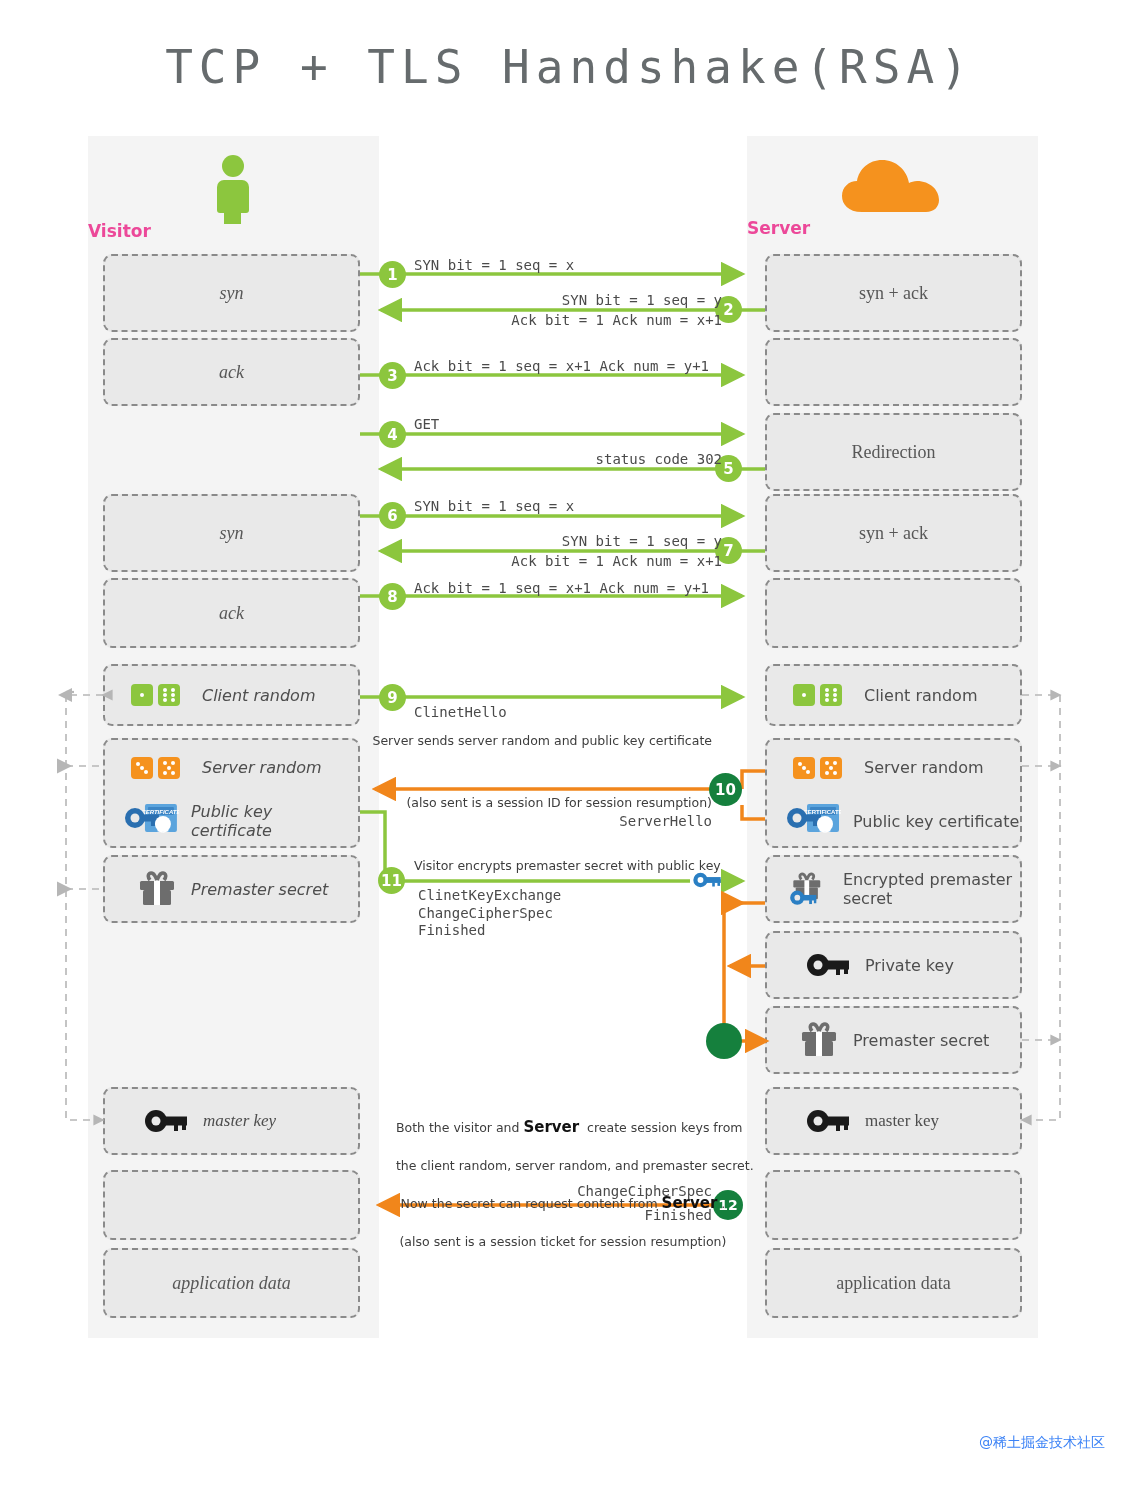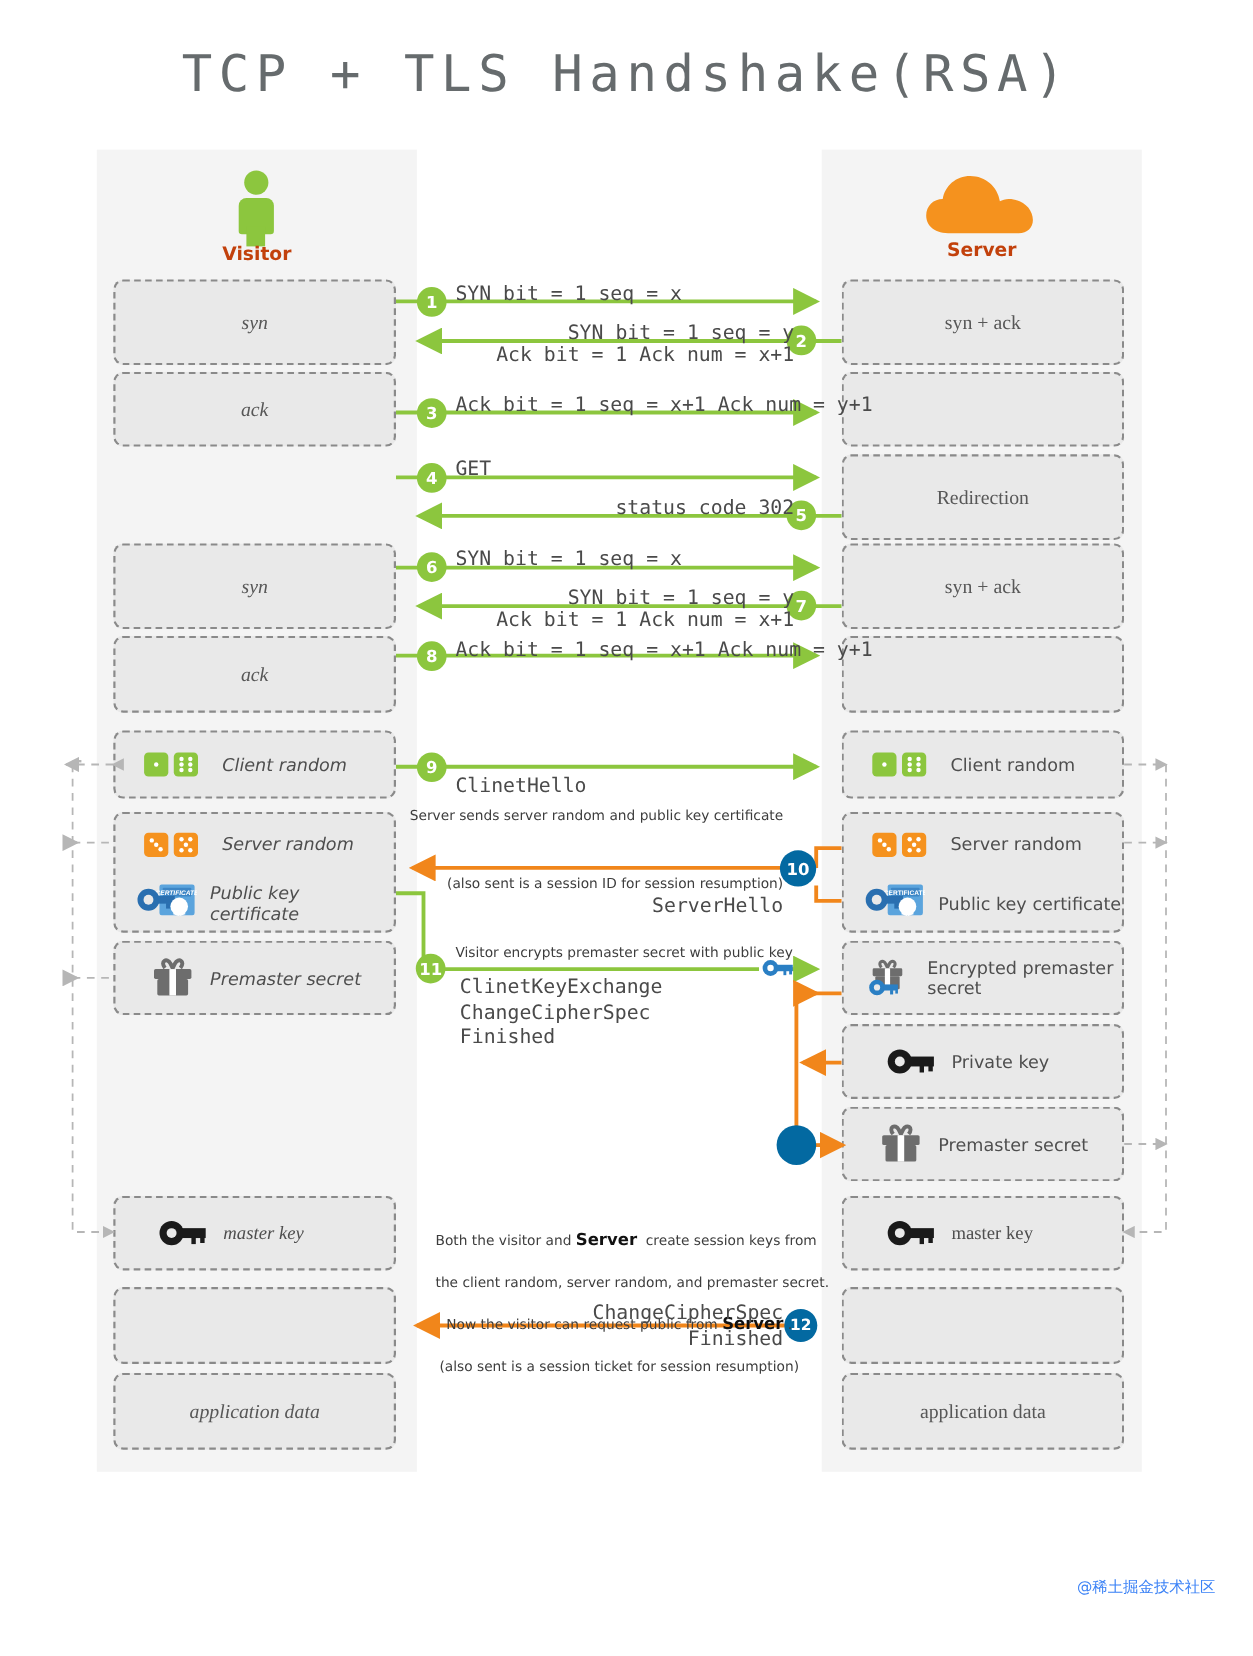--- a/index.html
+++ b/index.html
@@ -18,23 +18,23 @@
     white-space:pre;
   }
 
   
   .lane{position:absolute;background:#f4f4f4;}
   #lane-visitor{left:88px;top:136px;width:291px;height:1202px;}
   #lane-server{left:747px;top:136px;width:291px;height:1202px;}
 
   
   .actor-label{
-    position:absolute;width:291px;text-align:center;
-    font-family:"DejaVu Sans","Liberation Sans",sans-serif;
-    font-size:17px;color:#c2410c;font-weight:600;
+    position:absolute;width:291px;
+    font-family:"DejaVu Sans","Liberation Sans",sans-serif;
+    font-size:17px;color:#ec4899;font-weight:600;
   }
   #visitor-label{left:88px;top:221px;}
   #server-label{left:747px;top:218px;}
 
   .person-head{position:absolute;left:222px;top:155px;width:22px;height:22px;border-radius:50%;background:#8cc63e;}
   .person-body{position:absolute;left:217px;top:180px;width:32px;height:33px;background:#8cc63e;border-radius:7px 7px 3px 3px;}
   .person-leg{position:absolute;left:224px;top:206px;width:17px;height:18px;background:#8cc63e;}
 
   #server-cloud{position:absolute;left:840px;top:156px;width:106px;height:58px;}
 
@@ -76,29 +76,29 @@
 
   
   .badge{
     position:absolute;border-radius:50%;
     display:flex;align-items:center;justify-content:center;
     color:#fff;font-weight:700;
     font-family:"DejaVu Sans","Liberation Sans",sans-serif;
     font-size:15px;
   }
   .badge.green{background:#8cc63e;}
-  .badge.orange{background:#0369a1;}
+  .badge.orange{background:#15803d;}
   .badge.s{width:27px;height:27px;}
   .badge.dot{width:36px;height:36px;}
 
   
   .mono{
     position:absolute;
     font-family:"DejaVu Sans Mono","Liberation Mono",monospace;
-    font-size:18px;color:#4a4a4a;white-space:pre;line-height:1.35;
+    font-size:14px;color:#4a4a4a;white-space:pre;line-height:1.35;
   }
   .sans{
     position:absolute;
     font-family:"DejaVu Sans","Liberation Sans",sans-serif;
     font-size:12.5px;color:#3d3d3d;white-space:pre;line-height:1.45;
   }
   .sans.center{text-align:center;}
   .sans.right{text-align:right;}
   .svr{font-family:"DejaVu Sans","Liberation Sans",sans-serif;font-weight:700;font-size:15px;color:#111;}
 
@@ -463,21 +463,21 @@
 
   <div class="sans" style="left:414px;top:857px">Visitor encrypts premaster secret with public key</div>
   <div class="mono" style="left:418px;top:887px;line-height:1.25">ClinetKeyExchange
 ChangeCipherSpec
 Finished</div>
 
 
   <div class="sans center" style="left:380px;top:1099px;width:350px;text-align:center">
     <span>Both the visitor and </span><span class="svr">Server</span><span>  create session keys from</span><br>
     <span>the client random, server random, and premaster secret.</span><br>
-    <span>Now the visitor can request public from </span><span class="svr">Server</span><span> .</span><br>
+    <span>Now the secret can request content from </span><span class="svr">Server</span><span> .</span><br>
     <span>(also sent is a session ticket for session resumption)</span>
   </div>
 
   <div class="mono right" style="left:0;top:1182px;width:712px;text-align:right">ChangeCipherSpec</div>
   <div class="mono right" style="left:0;top:1206px;width:712px;text-align:right">Finished</div>
 
   <div id="watermark">@稀土掘金技术社区</div>
 </div>
 
 </body></html>

